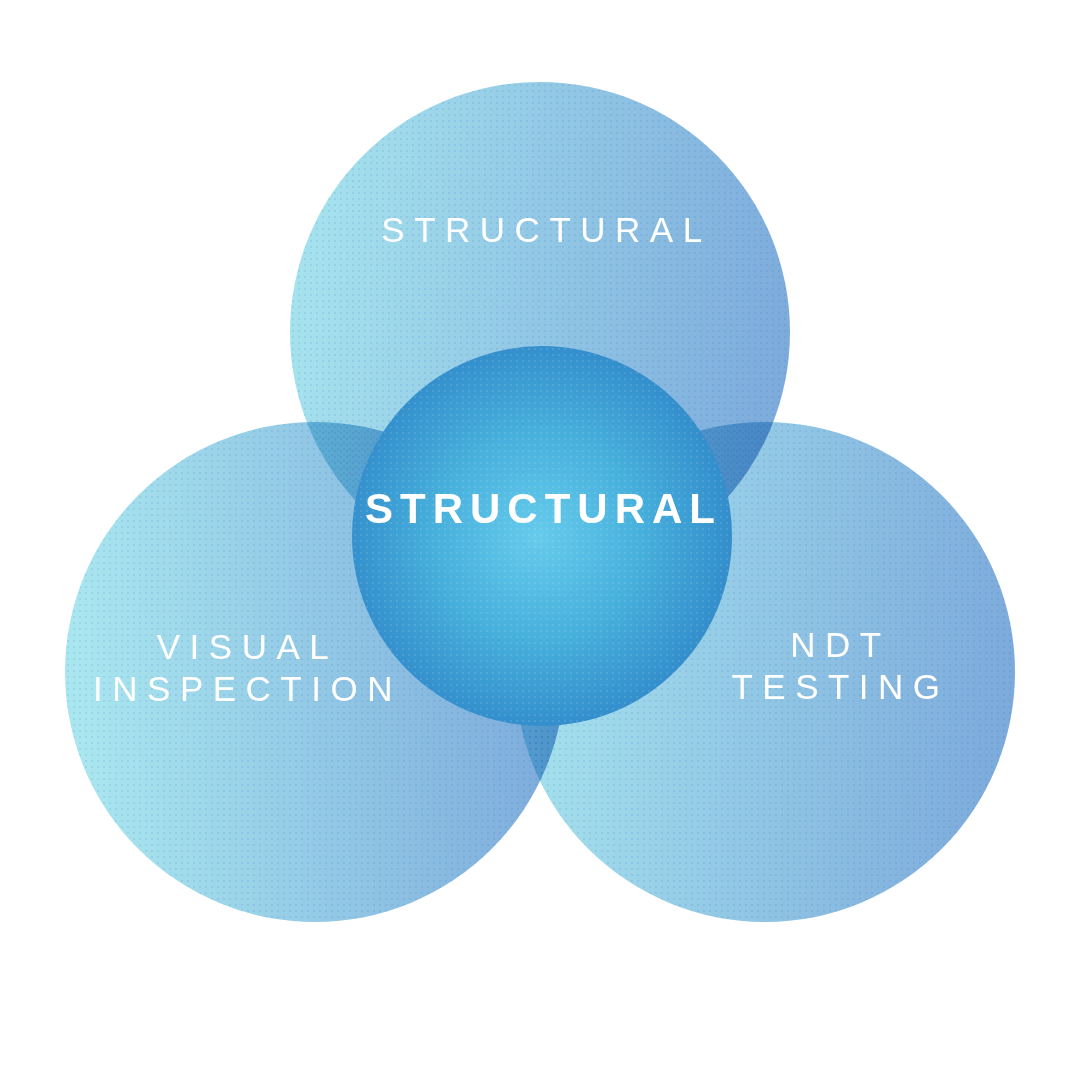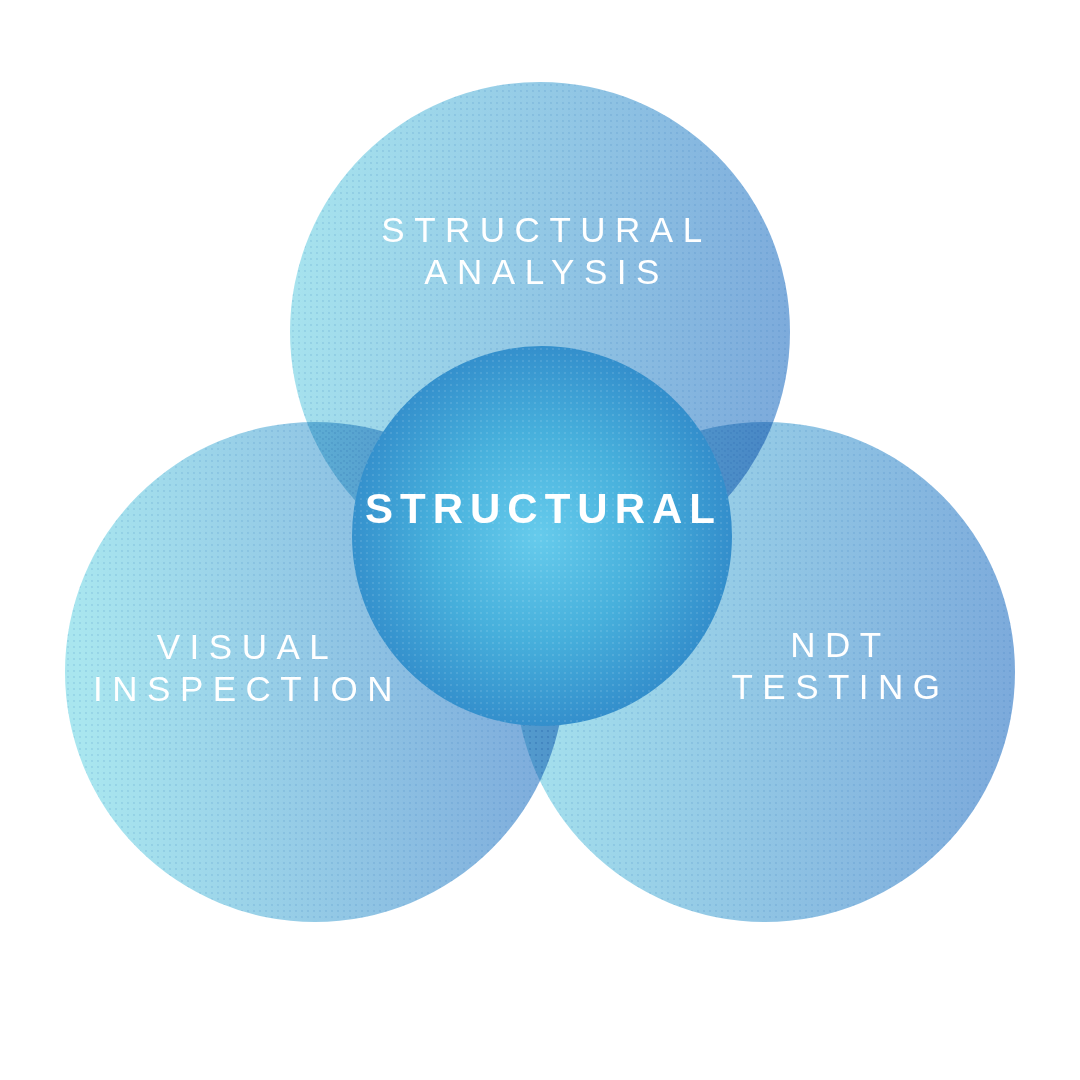--- a/index.html
+++ b/index.html
@@ -102,21 +102,20 @@
 <div class="stage">
 
   <div class="big-circle circle-top"></div>
   <div class="big-circle circle-left"></div>
   <div class="big-circle circle-right"></div>
 
   <div class="center-circle"></div>
 
   <div class="label outer-label label-top">
     <span class="line">STRUCTURAL</span>
-    <span class="line">ANALYSIS</span>
   </div>
 
   <div class="label outer-label label-left">
     <span class="line">VISUAL</span>
     <span class="line">INSPECTION</span>
   </div>
 
   <div class="label outer-label label-right">
     <span class="line">NDT</span>
     <span class="line">TESTING</span>

